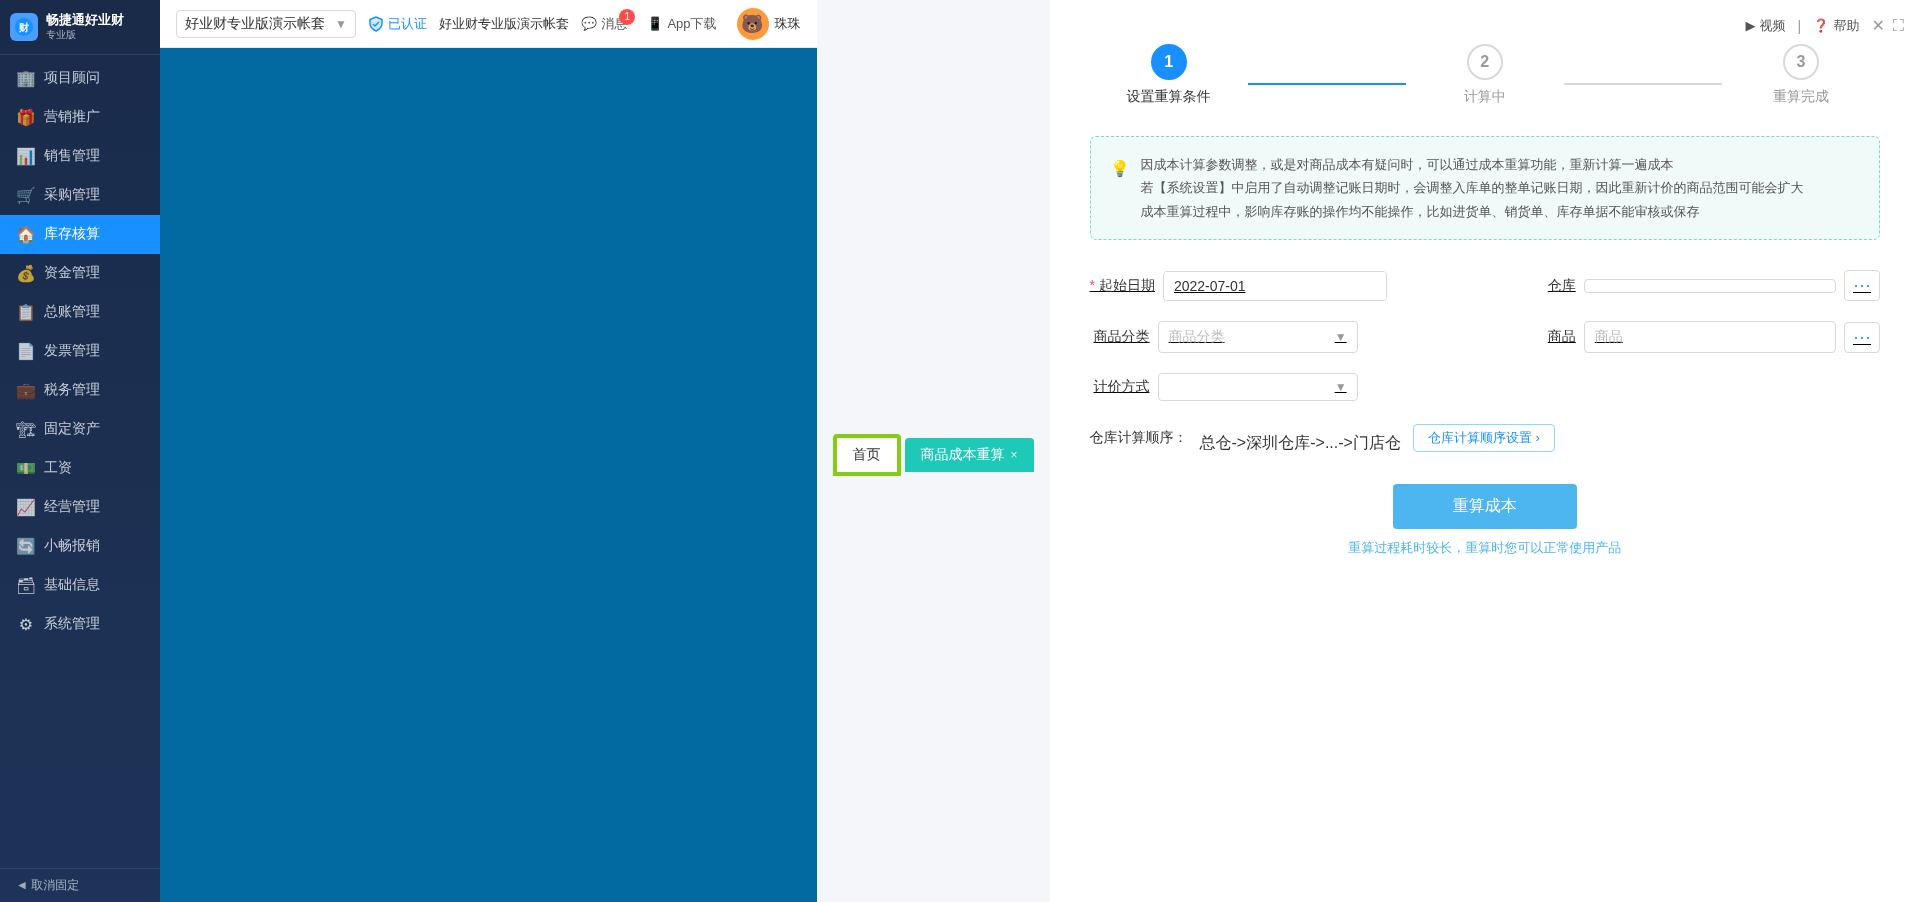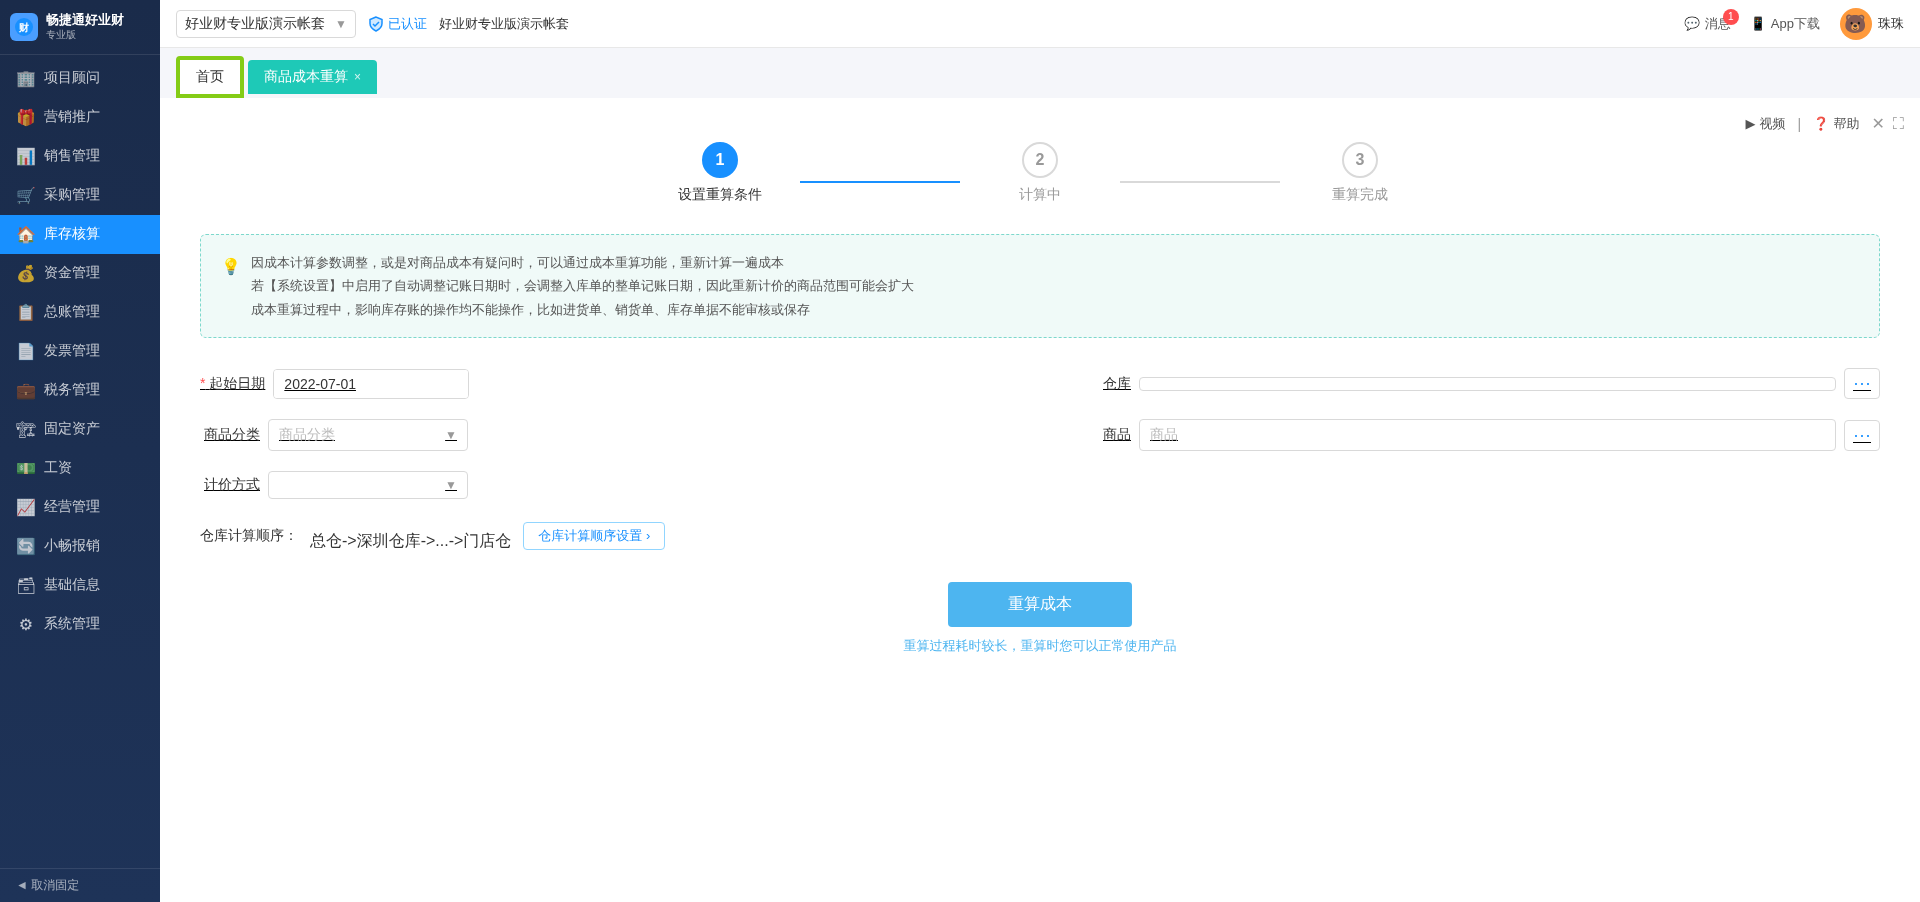--- a/index.html
+++ b/index.html
@@ -74,21 +74,21 @@
       align-items: center;
       gap: 4px;
       cursor: pointer;
       border-top: 1px solid rgba(255,255,255,0.1);
     }
 
     
     .main {
       flex: 1;
       display: flex;
-      flex-direction: column;
+      flex-direction: row;
       background: #0369a1;
       overflow: hidden;
     }
 
     
     .topbar {
       background: white;
       height: 48px;
       display: flex;
       align-items: center;
@@ -313,21 +313,21 @@
       white-space: nowrap;
       min-width: 60px;
       text-align: right;
     }
     .form-input-wrapper {
       display: flex;
       align-items: center;
       border: 1px solid #d9d9d9;
       border-radius: 4px;
       overflow: hidden;
-      width: 196px;
+      width: 224px;
     }
     .form-input-inner {
       flex: 1;
       border: none;
       padding: 6px 10px;
       font-size: 14px;
       color: #333;
       outline: none;
     }
     .form-select-wrapper {

